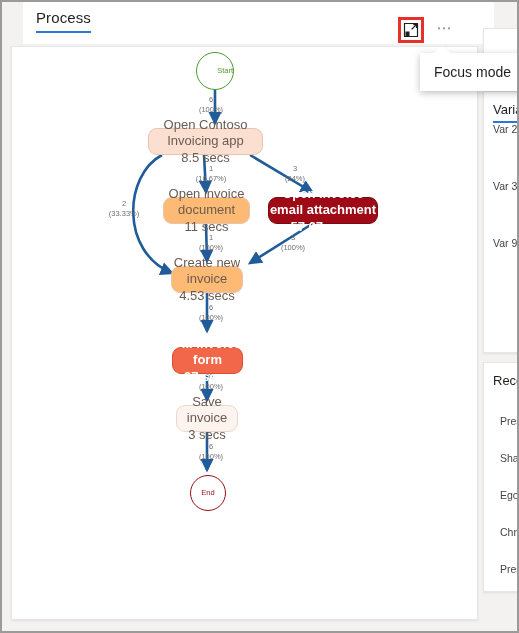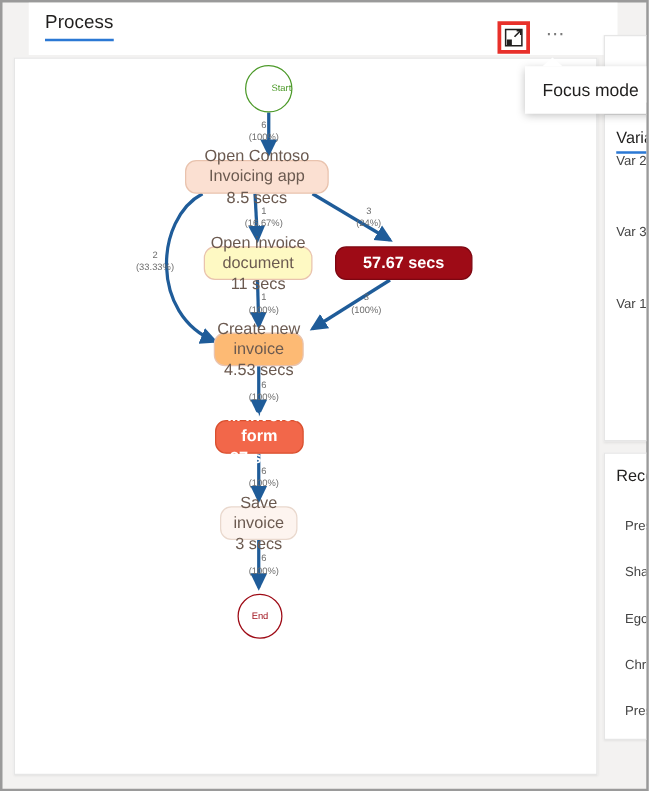--- a/index.html
+++ b/index.html
@@ -265,32 +265,33 @@
       </div>
     </div>
   <div id="node-layer">
       <div class="node node-terminal" style="left: 184px; top: 5px; width: 38px; height: 38px; background: rgb(255, 255, 255); border: 1.6px solid rgb(77, 154, 42); color: rgb(77, 154, 42); font-weight: 400; align-items: flex-end;">
         <span class="n-label">Start</span>
       </div>
       <div class="node node-task" style="left: 136px; top: 81px; width: 115px; height: 27px; background: rgb(251, 224, 210); border: 1px solid rgb(233, 195, 174); color: rgb(107, 90, 80);">
         <span class="n-label">Open Contoso Invoicing app</span>
         <span class="n-dur">8.5 secs</span>
       </div>
-      <div class="node node-task" style="left: 151px; top: 150px; width: 87px; height: 27px; background: #fef9c3; border: 1px solid rgb(233, 195, 174); color: rgb(107, 90, 80);">
+      <div class="node node-task" style="left: 151px; top: 150px; width: 87px; height: 27px; background: #fdba74; border: 1px solid rgb(233, 195, 174); color: rgb(107, 90, 80);">
         <span class="n-label">Open invoice document</span>
         <span class="n-dur">11 secs</span>
       </div>
       <div class="node node-task" style="left: 256px; top: 150px; width: 110px; height: 27px; background: rgb(158, 11, 22); border: 1px solid rgb(125, 6, 17); color: rgb(255, 255, 255); font-weight: 700;">
+        <span class="n-label">Open invoice email attachment</span>
         <span class="n-dur">57.67 secs</span>
       </div>
       <div class="node node-task" style="left: 159px; top: 219px; width: 72px; height: 27px; background: #fdba74; border: 1px solid rgb(233, 195, 174); color: rgb(107, 90, 80); text-align: center;">
         <span class="n-label">Create new invoice</span>
         <span class="n-dur">4.53 secs</span>
       </div>
-      <div class="node node-task" style="left: 160px; top: 289px; width: 71px; height: 27px; background: rgb(242, 103, 74); border: 1px solid rgb(217, 80, 47); color: rgb(255, 255, 255); font-weight: 700;">
+      <div class="node node-task" style="left: 160px; top: 300px; width: 71px; height: 27px; background: rgb(242, 103, 74); border: 1px solid rgb(217, 80, 47); color: rgb(255, 255, 255); font-weight: 700;">
         <span class="n-label">Fill invoice form</span>
         <span class="n-dur">37 secs</span>
       </div>
       <div class="node node-task" style="left: 164px; top: 358px; width: 62px; height: 27px; background: rgb(253, 244, 239); border: 1px solid rgb(233, 216, 205); color: rgb(107, 90, 80); align-items: center;">
         <span class="n-label">Save invoice</span>
         <span class="n-dur">3 secs</span>
       </div>
       <div class="node node-terminal" style="left: 178px; top: 428px; width: 36px; height: 36px; background: rgb(255, 255, 255); border: 1.6px solid rgb(158, 11, 22); color: rgb(158, 11, 22); font-weight: 400;">
         <span class="n-label">End</span>
       </div>
@@ -298,21 +299,21 @@
 </div>
 
 <div class="rail">
   <div class="rail-card rail-top"></div>
 
   <div class="rail-card rail-variants">
     <div class="rail-title underlined">Variants</div>
     <div class="var-list" id="variants-list">
         <div class="rail-item">Var 2</div>
         <div class="rail-item">Var 3</div>
-        <div class="rail-item">Var 1</div>
+        <div class="rail-item">Var 9</div>
       </div>
   </div>
 
   <div class="rail-card rail-recordings">
     <div class="rail-title">Recordings</div>
     <div class="rec-list" id="recordings-list">
         <div class="rail-item">Pres</div>
         <div class="rail-item">Sha</div>
         <div class="rail-item">Ego</div>
         <div class="rail-item">Chr</div>

